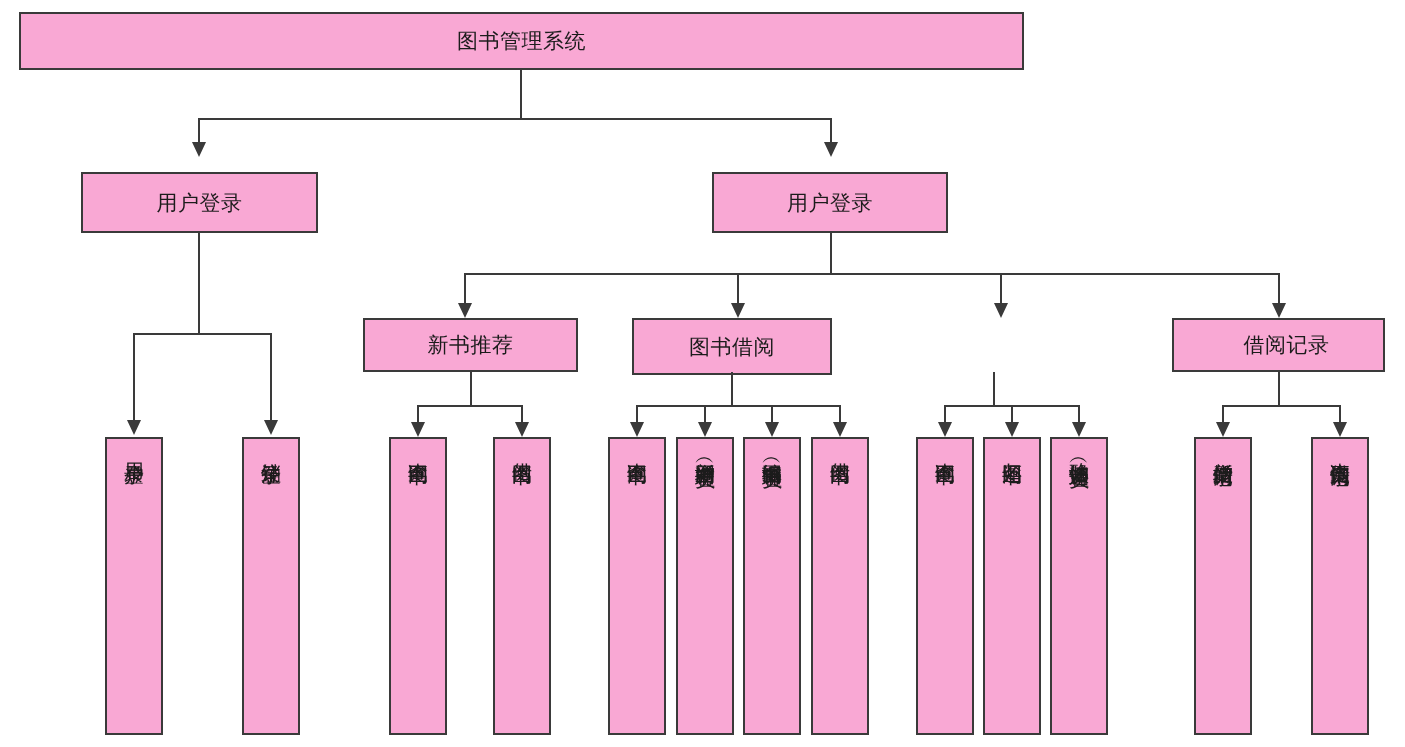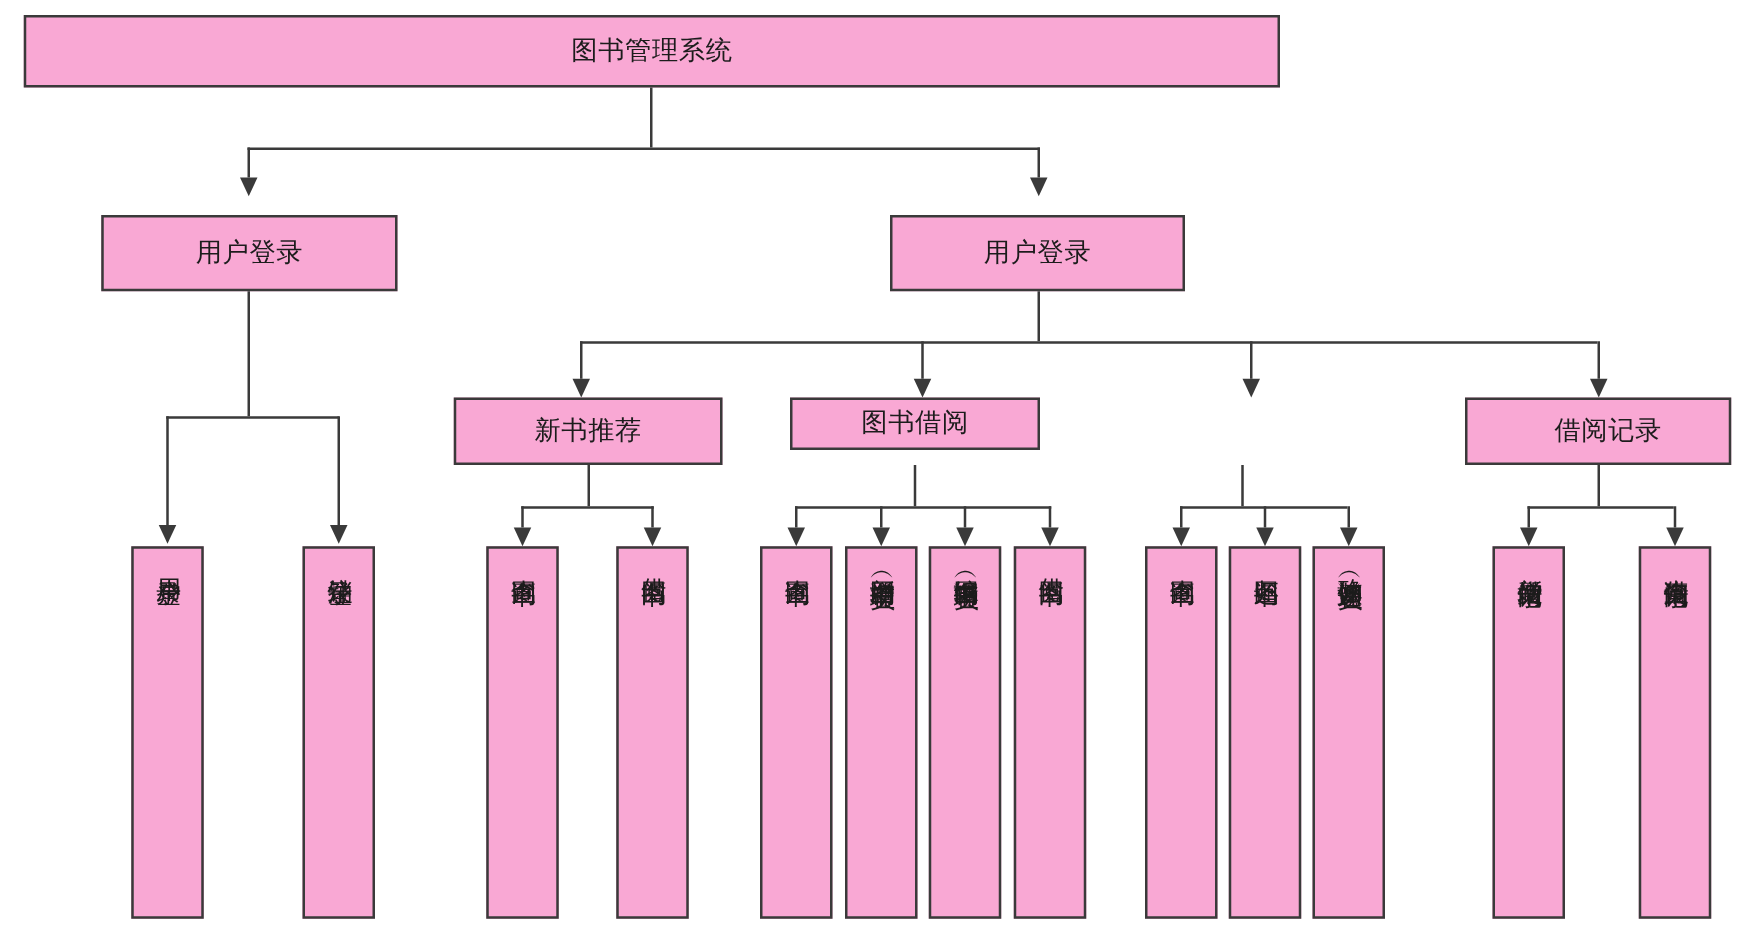--- a/index.html
+++ b/index.html
@@ -120,21 +120,21 @@
   <div class="ln-v" style="left:737px; top:273px; height:30px;"></div>
   <div class="arrow" style="left:731px; top:303px;"></div>
   <div class="ln-v" style="left:1000px; top:273px; height:30px;"></div>
   <div class="arrow" style="left:994px; top:303px;"></div>
   <div class="ln-v" style="left:1278px; top:273px; height:30px;"></div>
   <div class="arrow" style="left:1272px; top:303px;"></div>
 
   <div class="node h" style="left:363px; top:318px; width:215px; height:54px;">
     <span>新书推荐</span>
   </div>
-  <div class="node h" style="left:632px; top:318px; width:200px; height:42px;">
+  <div class="node h" style="left:632px; top:318px; width:200px; height:57px;">
     <span>图书借阅</span>
   </div>
   <div class="node h" style="left:1172px; top:318px; width:213px; height:54px;padding-left:16px;">
     <span>借阅记录</span>
   </div>
 
   <div class="ln-v" style="left:470px; top:372px; height:33px;"></div>
   <div class="ln-h" style="left:417px; top:405px; width:106px;"></div>
   <div class="ln-v" style="left:417px; top:405px; height:17px;"></div>
   <div class="arrow" style="left:411px; top:422px;"></div>

